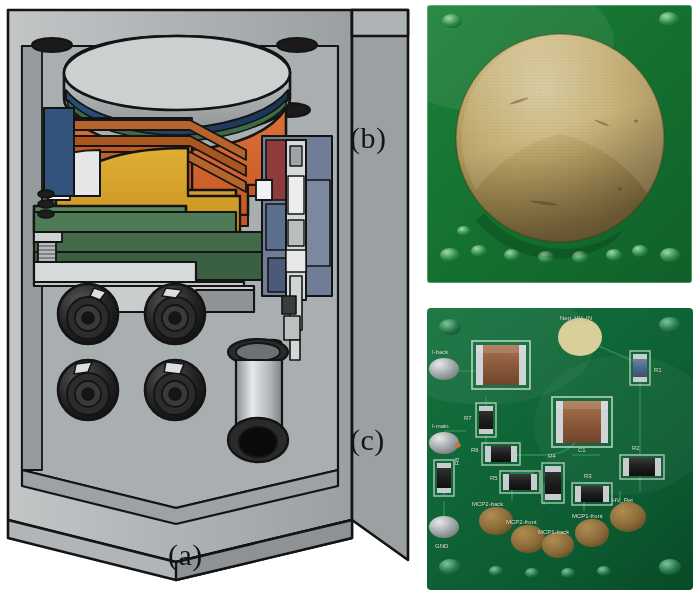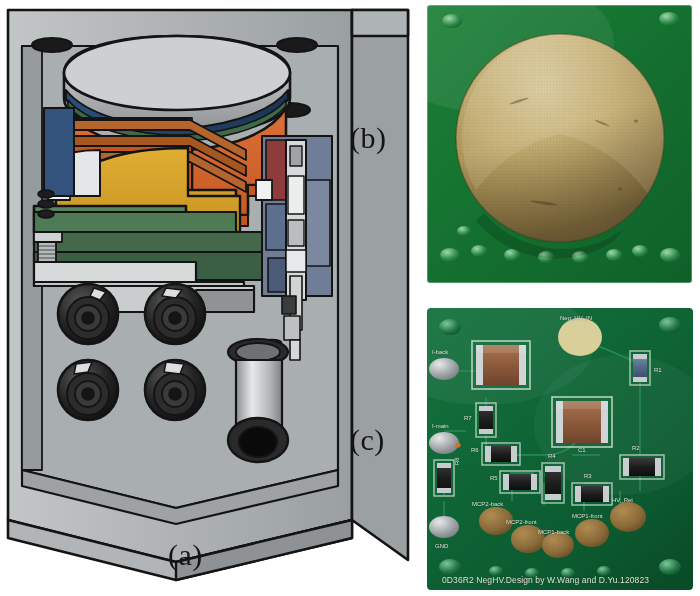--- a/index.html
+++ b/index.html
@@ -463,18 +463,17 @@
     <div class="pcb-text" style="left:230px;top:62px;font-size:6px;">R1</div>
     <div class="pcb-text" style="left:208px;top:140px;font-size:6px;">R2</div>
     <div class="pcb-text" style="left:160px;top:168px;font-size:6px;">R3</div>
     <div class="pcb-text" style="left:124px;top:148px;font-size:6px;">R4</div>
     <div class="pcb-text" style="left:66px;top:170px;font-size:6px;">R5</div>
     <div class="pcb-text" style="left:47px;top:142px;font-size:6px;">R6</div>
     <div class="pcb-text" style="left:40px;top:110px;font-size:6px;">R7</div>
     <div class="pcb-text" style="left:30px;top:160px;font-size:6px;transform:rotate(-90deg);
                 transform-origin:left top;">R8</div>
 
-    <div class="pcb-text" style="left:18px;top:270px;font-size:8.5px;letter-spacing:0.1px;">0D36R2 NegHV.Design by W.Wang and D.Yu.120823</div>
 
     <div class="panel-label" style="left:-74px;top:118px;">(c)</div>
   </div>
 
 </div>
 
 </body></html>

